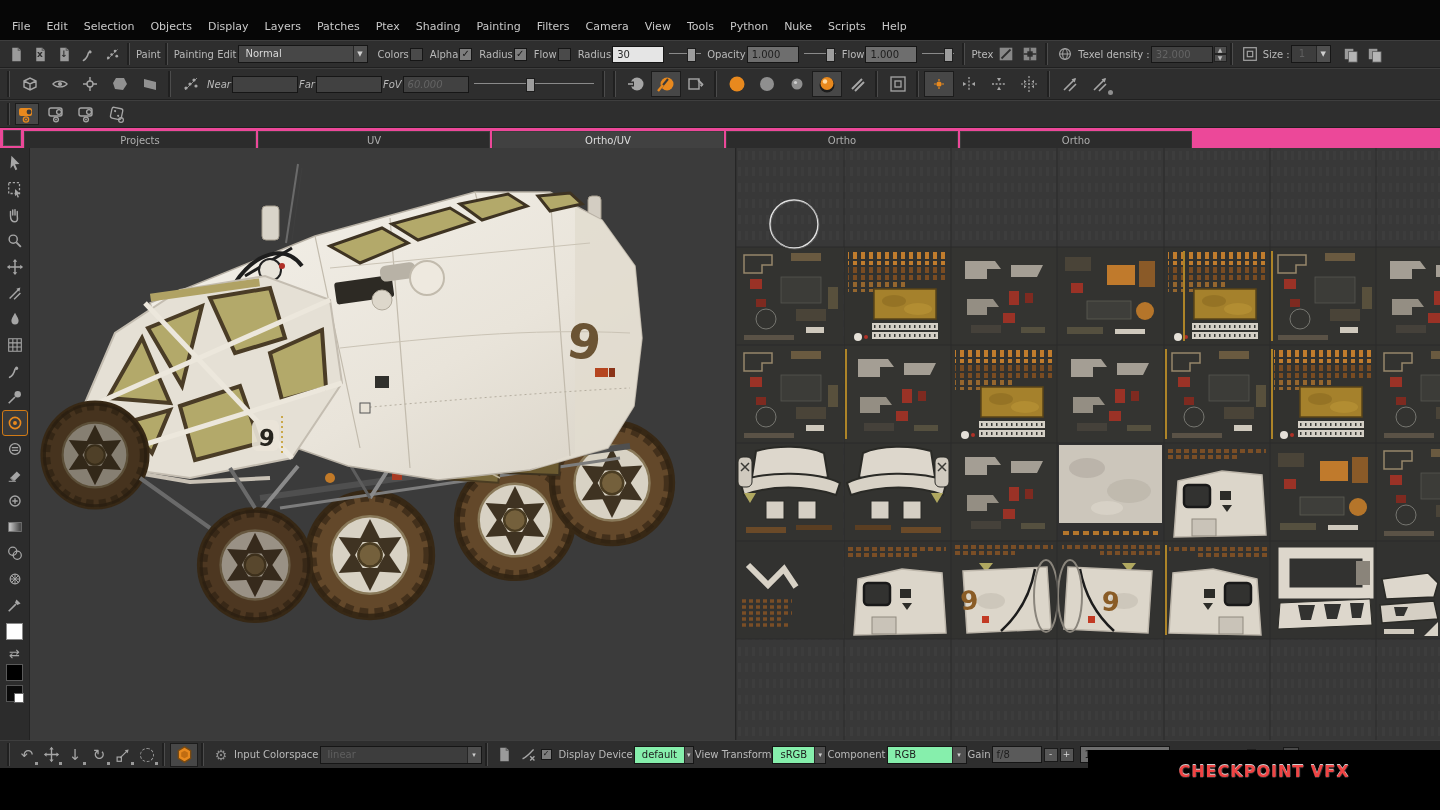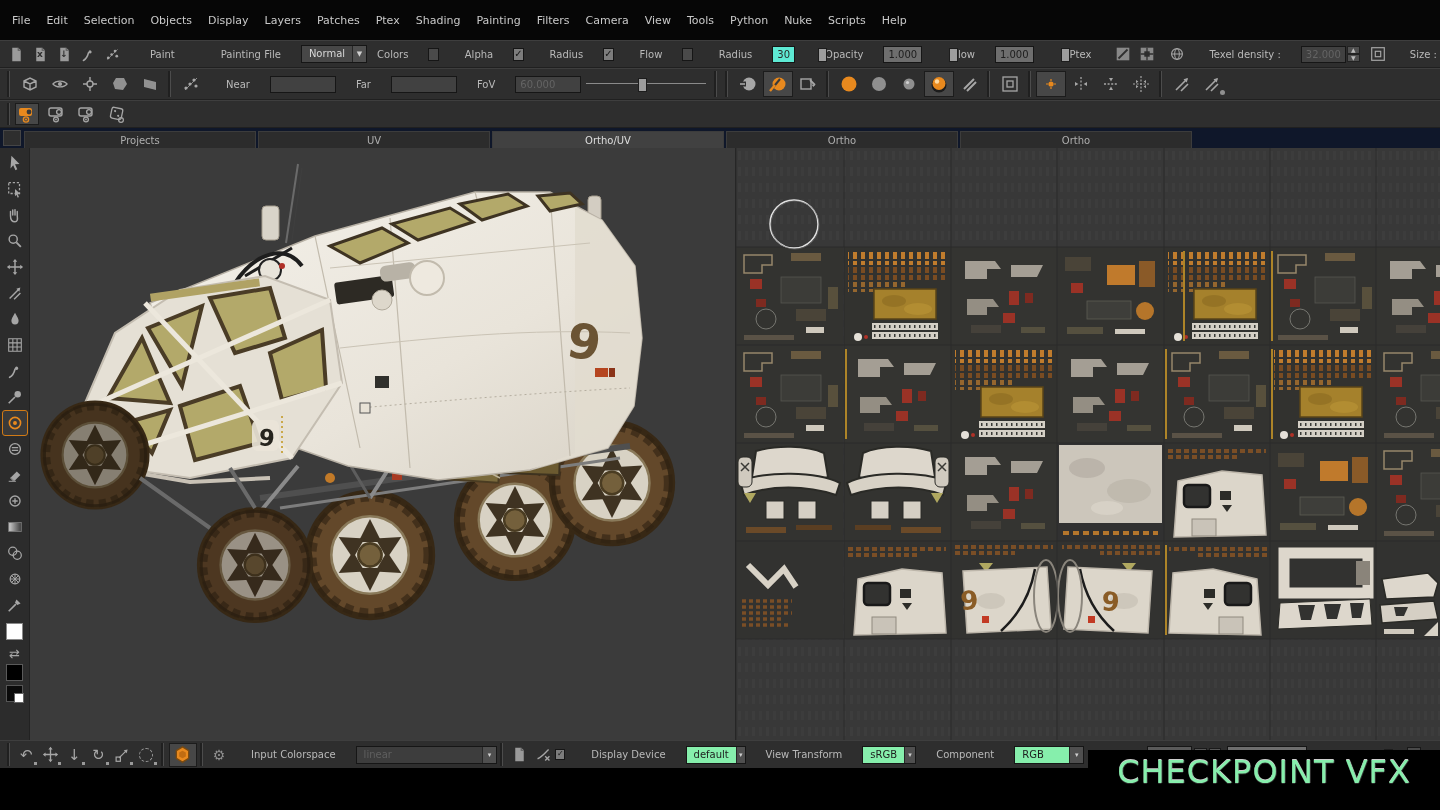--- a/index.html
+++ b/index.html
@@ -1,50 +1,50 @@
 <!DOCTYPE html>
 <html><head>
 <meta charset="utf-8">
 <style>
   html,body{margin:0;padding:0;background:#000;font-family:"DejaVu Sans","Liberation Sans",sans-serif;}
   #app{position:relative;width:1440px;height:810px;background:#0a0a0a;overflow:hidden;}
 
   
-  .menubar{position:absolute;left:0;top:0;width:1440px;height:40px;background:#060606;display:flex;align-items:center;padding:0 4px;box-sizing:border-box;}
+  .menubar{position:absolute;left:0;top:0;width:1440px;height:40px;background:#060606;display:flex;align-items:flex-start;padding:16px 4px;box-sizing:border-box;}
   .menu-item{color:#c9c9c9;font-size:11px;padding:4px 8px;white-space:nowrap;}
 
   
   .trow{position:absolute;left:0;width:1440px;background:#2e2e2e;border-top:1px solid #3e3e3e;border-bottom:1px solid #202020;display:flex;align-items:center;box-sizing:border-box;padding:0 4px;color:#b9b9b9;}
   #row1{top:40px;height:28px;}
-  #row2{top:68px;height:32px;}
+  #row2{top:68px;height:32px;font-style:italic;}
   #row3{top:100px;height:28px;}
   .sep{align-self:stretch;width:5px;margin:2px 3px;background:linear-gradient(90deg,#202020 0 2px,#4c4c4c 2px 3px,transparent 3px);}
   .tbtn{height:22px;min-width:24px;display:flex;align-items:center;justify-content:center;color:#a6a6a6;font-size:14px;position:relative;}
   #row2 .tbtn{height:26px;min-width:30px;}
   .tbtn.active{background:#474747;border:1px solid #1c1c1c;box-sizing:border-box;}
-  .lbl{font-size:10px;color:#b9b9b9;margin:0 20px;white-space:nowrap;}
+  .lbl{font-size:10px;color:#b9b9b9;margin:0 1px;white-space:nowrap;}
   .field{background:#6e6e6e;border:1px solid #161616;color:#1d1d1d;font-size:10px;height:15px;line-height:15px;padding:0 4px;white-space:nowrap;}
   .field.dis{background:#414141;color:#646464;}
   .dd{display:flex;align-items:stretch;background:#86efac;border:1px solid #161616;height:16px;}
   .dd .dd-val{font-size:10px;color:#1d1d1d;padding:0 7px;line-height:16px;white-space:nowrap;flex:1;}
   .dd .dd-btn{width:13px;background:#4f4f4f;color:#cfcfcf;font-size:7px;display:flex;align-items:center;justify-content:center;border-left:1px solid #262626;}
   .dd.dark{background:#474747;}.dd.dark .dd-val{color:#d8d8d8;}
   .dd.dis{background:#3d3d3d;}.dd.dis .dd-val{color:#5f5f5f;}
   .checkbox{width:11px;height:11px;background:#7d7d7d;border:1px solid #161616;color:#161616;font-size:10px;line-height:10px;text-align:center;margin-right:6px;}
   .checkbox.off{background:#4a4a4a;color:transparent;}
   .checkbox.sm{width:9px;height:9px;font-size:8px;line-height:8px;}
   .slider{width:32px;height:14px;position:relative;margin:0 5px;}
   .slider::before{content:"";position:absolute;left:0;right:0;top:6px;height:1px;background:#8a8a8a;}
   .handle{position:absolute;top:1px;left:4px;width:7px;height:12px;background:#9d9d9d;border:1px solid #1d1d1d;}
   .spin{display:flex;flex-direction:column;margin-left:1px;}
   .spin span{font-size:6px;line-height:6px;color:#bbb;background:#4f4f4f;border:1px solid #222;width:11px;text-align:center;}
   .dot::after{content:"";position:absolute;right:1px;bottom:1px;width:3px;height:3px;background:#9a9a9a;}
 
   
-  .tabbar{position:absolute;left:0;top:128px;width:1440px;height:20px;background:#0f172a;display:flex;align-items:flex-end;}
+  .tabbar{position:absolute;left:0;top:128px;width:1440px;height:20px;background:#ec4899;display:flex;align-items:flex-end;}
   .tabcorner{width:16px;height:14px;background:#2e2e2e;border:1px solid #454545;margin:0 3px 2px 3px;}
   .tabs{display:flex;align-items:flex-end;height:20px;}
   .tab{width:232px;height:17px;margin-right:2px;background:#2c2c2c;border:1px solid #3c3c3c;border-bottom:none;color:#aeaeae;font-size:10px;text-align:center;line-height:17px;box-sizing:border-box;}
   .tab.active{background:#414141;color:#dedede;}
 
   
   #main{position:absolute;left:0;top:148px;width:1440px;height:592px;background:#3b3b3b;}
   .rail{position:absolute;left:0;top:0;width:30px;height:592px;background:#2c2c2c;border-right:1px solid #222;display:flex;flex-direction:column;align-items:center;padding-top:2px;box-sizing:border-box;}
   .rail-icon{width:26px;height:26px;min-height:26px;display:flex;align-items:center;justify-content:center;position:relative;}
   .rail-icon.active{background:#3a3a3a;border:1px solid #d07a16;box-sizing:border-box;border-radius:3px;}
@@ -56,21 +56,21 @@
   #viewport3d{position:absolute;left:30px;top:0;width:705px;height:592px;background:#3b3b3b;}
   #uvpanel{position:absolute;left:735px;top:0;width:705px;height:592px;background:#383838;border-left:1px solid #262626;box-sizing:border-box;}
 
   
   #bottombar{position:absolute;left:0;top:740px;width:1440px;height:28px;background:#2e2e2e;border-top:1px solid #3e3e3e;display:flex;align-items:center;box-sizing:border-box;padding:0 4px;color:#b9b9b9;}
   .dashcircle{width:12px;height:12px;border:1px dashed #9a9a9a;border-radius:50%;}
   .minibtn{width:12px;height:12px;background:#565656;border:1px solid #1a1a1a;color:#d8d8d8;font-size:9px;line-height:11px;text-align:center;margin-left:2px;}
   .rbtn{width:14px;height:14px;background:#4a4a4a;border:1px solid #191919;color:#d0d0d0;font-size:9px;line-height:13px;text-align:center;margin:0 3px;}
   #blackstrip{position:absolute;left:0;top:768px;width:1440px;height:42px;background:#000;}
   .watermark{position:absolute;left:1088px;top:750px;width:352px;height:43px;background:#000;display:flex;align-items:center;justify-content:center;}
-  .watermark span{font-size:32px;font-weight:normal;letter-spacing:1px;color:#86efac;text-shadow:0 1px 0 #2a2a2a,0 -1px 0 #cdcdcd,1px 0 0 #3a3a3a;white-space:nowrap;}
+  .watermark span{font-size:16px;font-weight:bold;letter-spacing:1px;color:#ef4444;text-shadow:0 1px 0 #2a2a2a,0 -1px 0 #cdcdcd,1px 0 0 #3a3a3a;white-space:nowrap;}
 
   svg text{font-family:"DejaVu Sans","Liberation Sans",sans-serif;}
   .ic{display:block;}
 </style>
 </head>
 <body>
 
 <svg width="0" height="0" style="position:absolute">
   <defs>
     <linearGradient id="gradIc" x1="0" y1="0" x2="1" y2="0">
@@ -317,35 +317,35 @@
         </svg>
       </div>
     <div class="tbtn">
         <svg class="ic" width="17" height="17">
           <use href="#s-scatter"></use>
         </svg>
       </div>
     <div class="sep"></div>
     <span class="lbl">Paint</span>
     <div class="sep"></div>
-    <span class="lbl">Painting File</span>
+    <span class="lbl">Painting Edit</span>
     <div class="dd dark" style="width:128px">
       <span class="dd-val">Normal</span>
       <span class="dd-btn">▼</span>
     </div>
     <span class="lbl" style="margin-left:10px">Colors</span>
     <span class="checkbox off">✓</span>
     <span class="lbl">Alpha</span>
     <span class="checkbox">✓</span>
     <span class="lbl">Radius</span>
     <span class="checkbox">✓</span>
     <span class="lbl">Flow</span>
     <span class="checkbox off">✓</span>
     <span class="lbl">Radius</span>
-    <span class="field" style="width:42px;background:#5eead4;color:#2a2a2a">30</span>
+    <span class="field" style="width:42px;background:#e5e5e5;color:#2a2a2a">30</span>
     <div class="slider">
         <div class="handle" style="left:18px"></div>
       </div>
     <span class="lbl">Opacity</span>
     <span class="field" style="width:42px">1.000</span>
     <div class="slider">
         <div class="handle" style="left:22px"></div>
       </div>
     <span class="lbl">Flow</span>
     <span class="field" style="width:42px">1.000</span>

